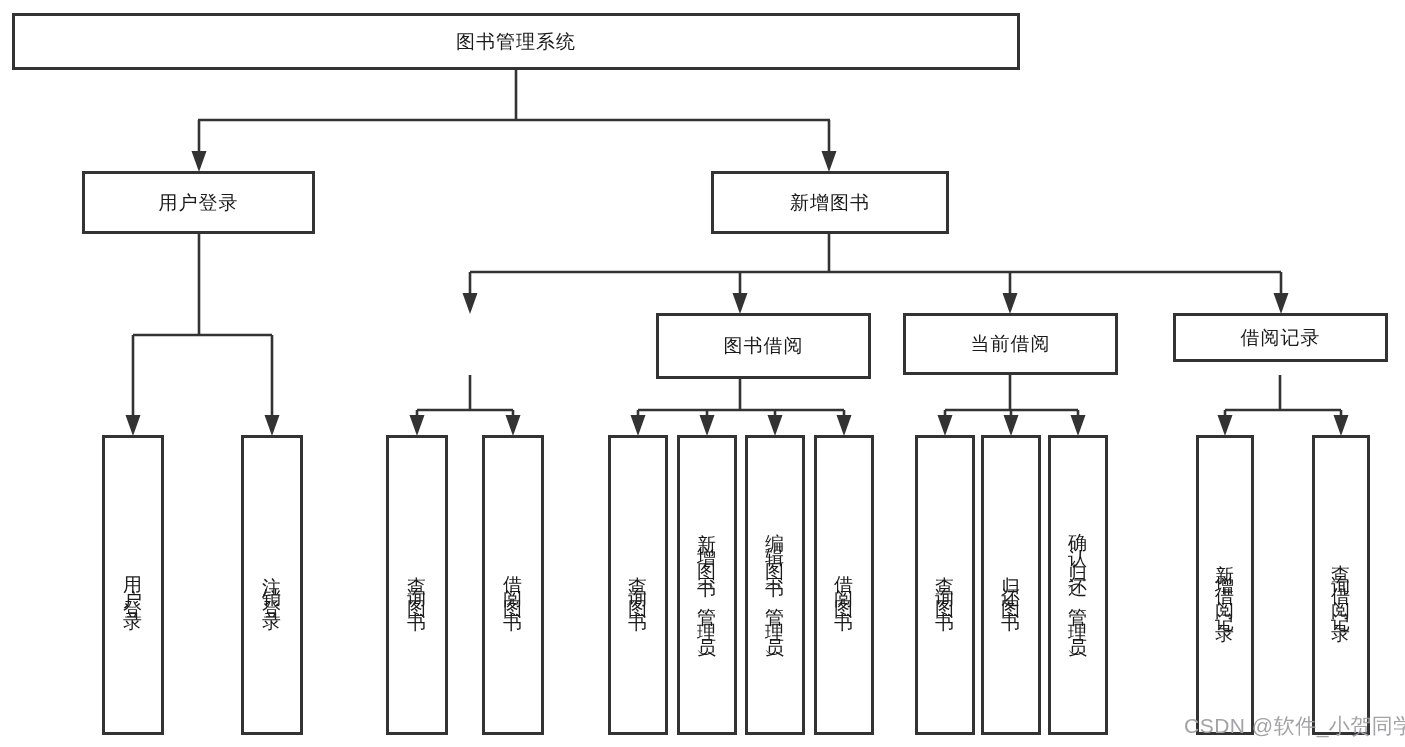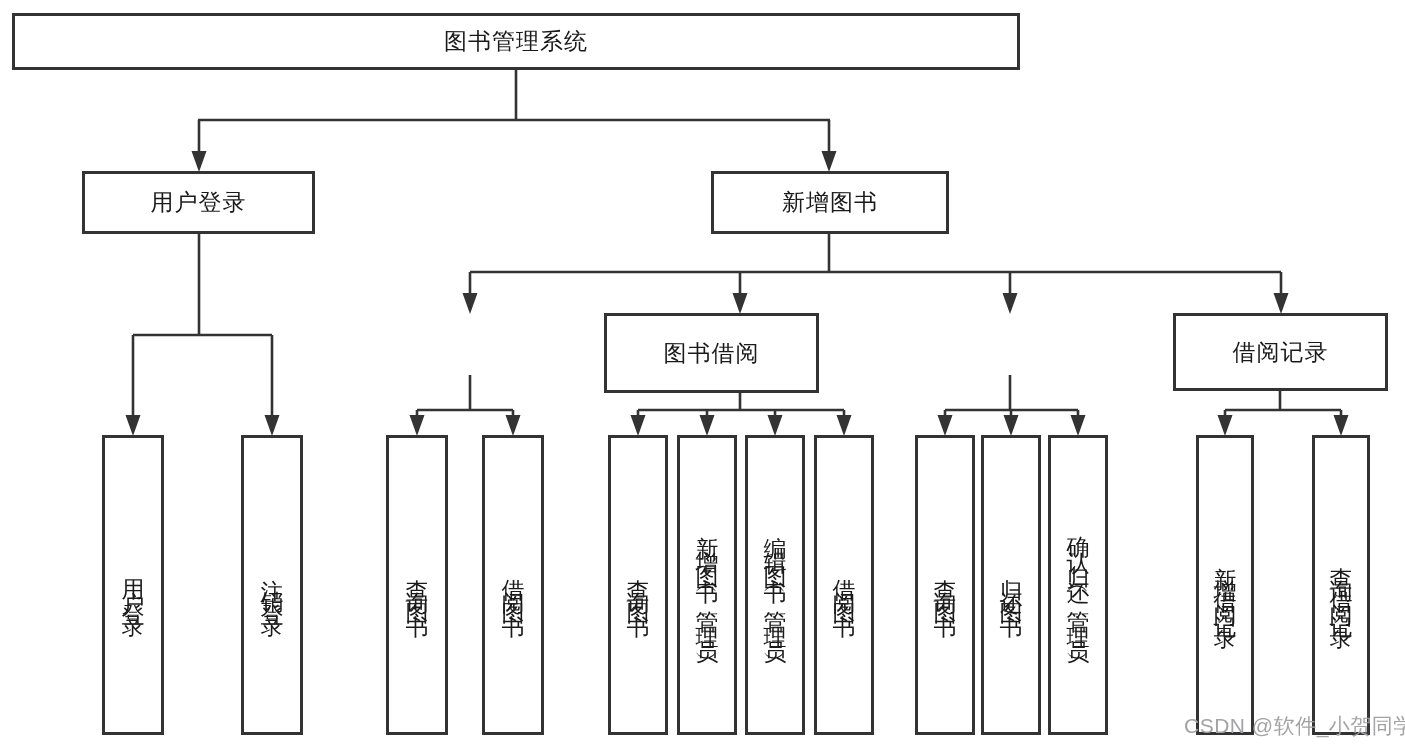--- a/index.html
+++ b/index.html
@@ -16,21 +16,21 @@
     box-sizing:border-box;
     background:#ffffff;
     border:3px solid #333333;
     display:flex;
     align-items:center;
     justify-content:center;
     z-index:2;
   }
   .node .label {
     color:#1a1a1a;
-    font-size:23px;
+    font-size:19px;
     letter-spacing:1px;
     white-space:nowrap;
     text-align:right;
   }
   .node.v .label {
     writing-mode:vertical-lr;
     line-height:1;
     letter-spacing:12px;
     white-space:normal;
   }
@@ -87,24 +87,27 @@
     <span class="label">图书管理系统</span>
   </div>
 
   <div class="node" style="left:82px;top:171px;width:233px;height:63px">
     <span class="label">用户登录</span>
   </div>
   <div class="node" style="left:711px;top:171px;width:238px;height:63px">
     <span class="label">新增图书</span>
   </div>
 
-  <div class="node" style="left:604px;top:313px;width:215px;height:80px">
+  <div class="node" style="left:656px;top:313px;width:215px;height:66px">
     <span class="label">图书借阅</span>
   </div>
-  <div class="node" style="left:1173px;top:313px;width:215px;height:78px">
+  <div class="node" style="left:903px;top:313px;width:215px;height:62px">
+    <span class="label">当前借阅</span>
+  </div>
+  <div class="node" style="left:1173px;top:313px;width:215px;height:49px">
     <span class="label">借阅记录</span>
   </div>
 
   <div class="node v" style="left:102px;top:435px;width:62px;height:300px">
     <span class="label">用户登录</span>
   </div>
   <div class="node v" style="left:241px;top:435px;width:62px;height:300px">
     <span class="label">注销登录</span>
   </div>
 

